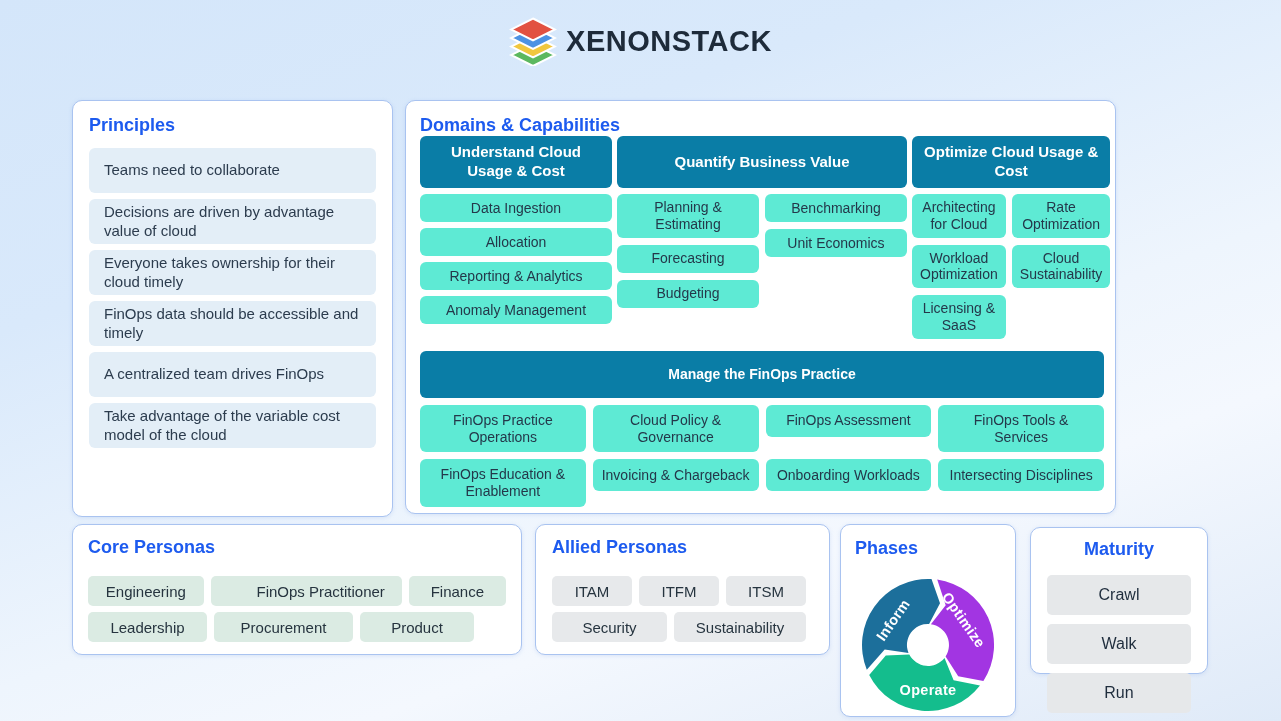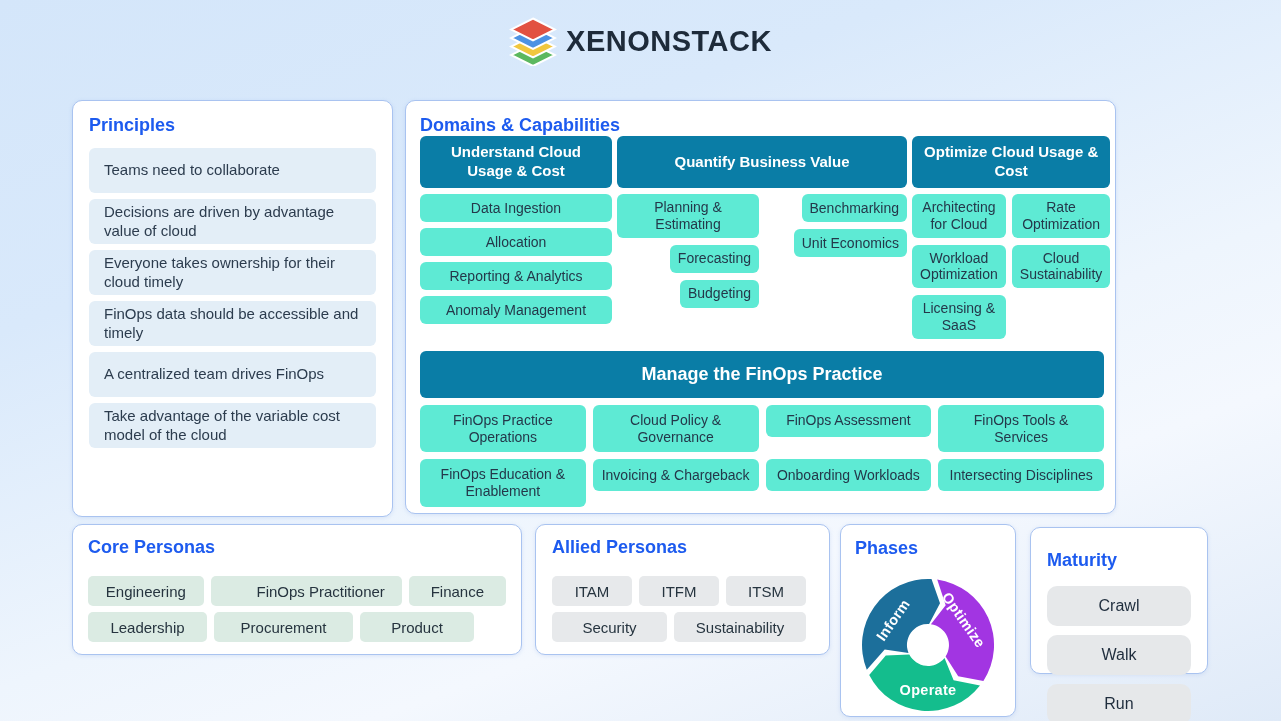--- a/index.html
+++ b/index.html
@@ -39,30 +39,30 @@
   
   .panel-domains { left: 405px; top: 100px; width: 711px; height: 414px; padding: 14px 11px 10px 14px; }
   .dom-grid { display: grid; grid-template-columns: 192px 290px 1fr; gap: 5px; align-items: start; }
   .dom-col { display: flex; flex-direction: column; gap: 6px; }
   .dom-head {
     background: #0a7da6; color: #ffffff; border-radius: 6px; min-height: 52px;
     display: flex; align-items: center; justify-content: center; text-align: center;
     font-size: 15px; font-weight: 600; line-height: 1.25; padding: 4px 12px;
   }
   .sub2 { display: grid; grid-template-columns: 1fr 1fr; gap: 6px; align-items: start; }
-  .subcol { display: flex; flex-direction: column; gap: 7px; align-items: flex-end; }
+  .subcol { display: flex; flex-direction: column; gap: 7px; }
   .chip {
     background: #5eead4; border-radius: 6px; color: #24384a;
     display: flex; align-items: center; justify-content: center; text-align: center;
     font-size: 14px; font-weight: 500; line-height: 1.2; padding: 5px 8px; min-height: 28px;
   }
   .chip-tall { min-height: 40px; }
   .manage-head {
     margin-top: 12px; height: 47px; background: #0a7da6; border-radius: 6px;
-    color: #fff; font-size: 18px; font-weight: 700;
+    color: #fff; font-size: 14px; font-weight: 700;
     display: flex; align-items: center; justify-content: center;
   }
   .manage-grid { display: grid; grid-template-columns: repeat(4, 1fr); gap: 7px; margin-top: 7px; align-items: start; }
   .manage-grid .chip { min-height: 32px; padding: 7px 8px; }
   
   .panel-core { left: 72px; top: 524px; width: 450px; height: 131px; padding: 12px 15px; }
   .panel-allied { left: 535px; top: 524px; width: 295px; height: 131px; padding: 12px 16px; }
   .p-row { display: flex; gap: 7px; }
   .row-first { margin-top: 18px; }
   .row-next { margin-top: 6px; }
@@ -75,24 +75,24 @@
   .cw1 { width: 119px; } .cw2 { width: 196px; padding-left: 39px; } .cw3 { width: 100px; }
   .cw4 { width: 119px; } .cw5 { width: 139px; } .cw6 { width: 114px; }
   .aw1 { width: 80px; } .aw2 { width: 80px; } .aw3 { width: 80px; }
   .aw4 { width: 115px; } .aw5 { width: 132px; }
   
   .panel-phases { left: 840px; top: 524px; width: 176px; height: 193px; padding: 13px 14px; }
   .phases-svg { display: block; margin: 16px auto 0; }
   .phase-label { fill: #ffffff; font-size: 14.5px; font-weight: 700; letter-spacing: 0.3px;
                  font-family: "Liberation Sans", "DejaVu Sans", sans-serif; }
   
-  .panel-maturity { left: 1030px; top: 527px; width: 178px; height: 147px; padding: 22px 16px; }
+  .panel-maturity { left: 1030px; top: 527px; width: 178px; height: 147px; padding: 11px 16px; text-align: center; }
   .mat-list { display: flex; flex-direction: column; gap: 9px; margin-top: 15px; }
   .mat-chip {
-    background: #e6e8ea; border-radius: 10px; height: 40px;
+    background: #e6e8ea; border-radius: 5px; height: 40px;
     display: flex; align-items: center; justify-content: center;
     font-size: 16px; color: #1f2d3d; font-weight: 500;
   }
 </style>
 </head>
 <body>
 
 <div class="stage">
 
   <div class="header">

